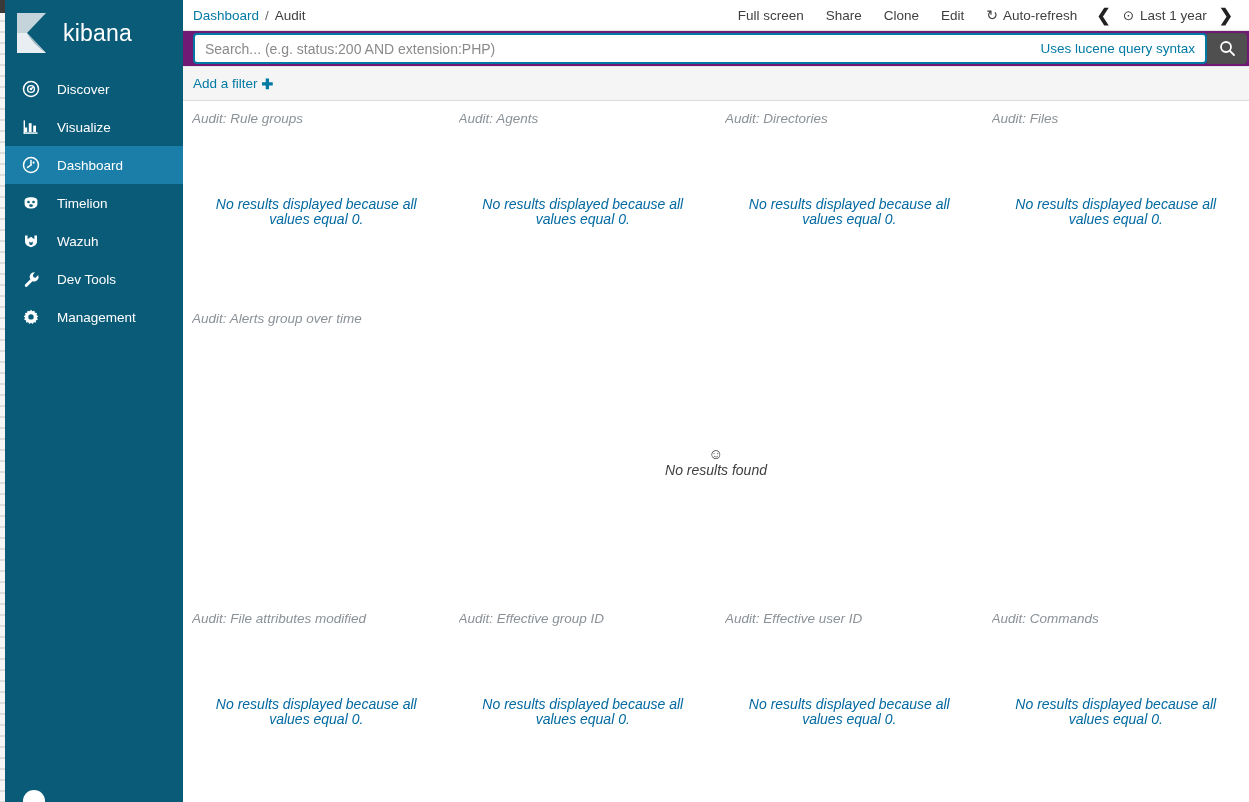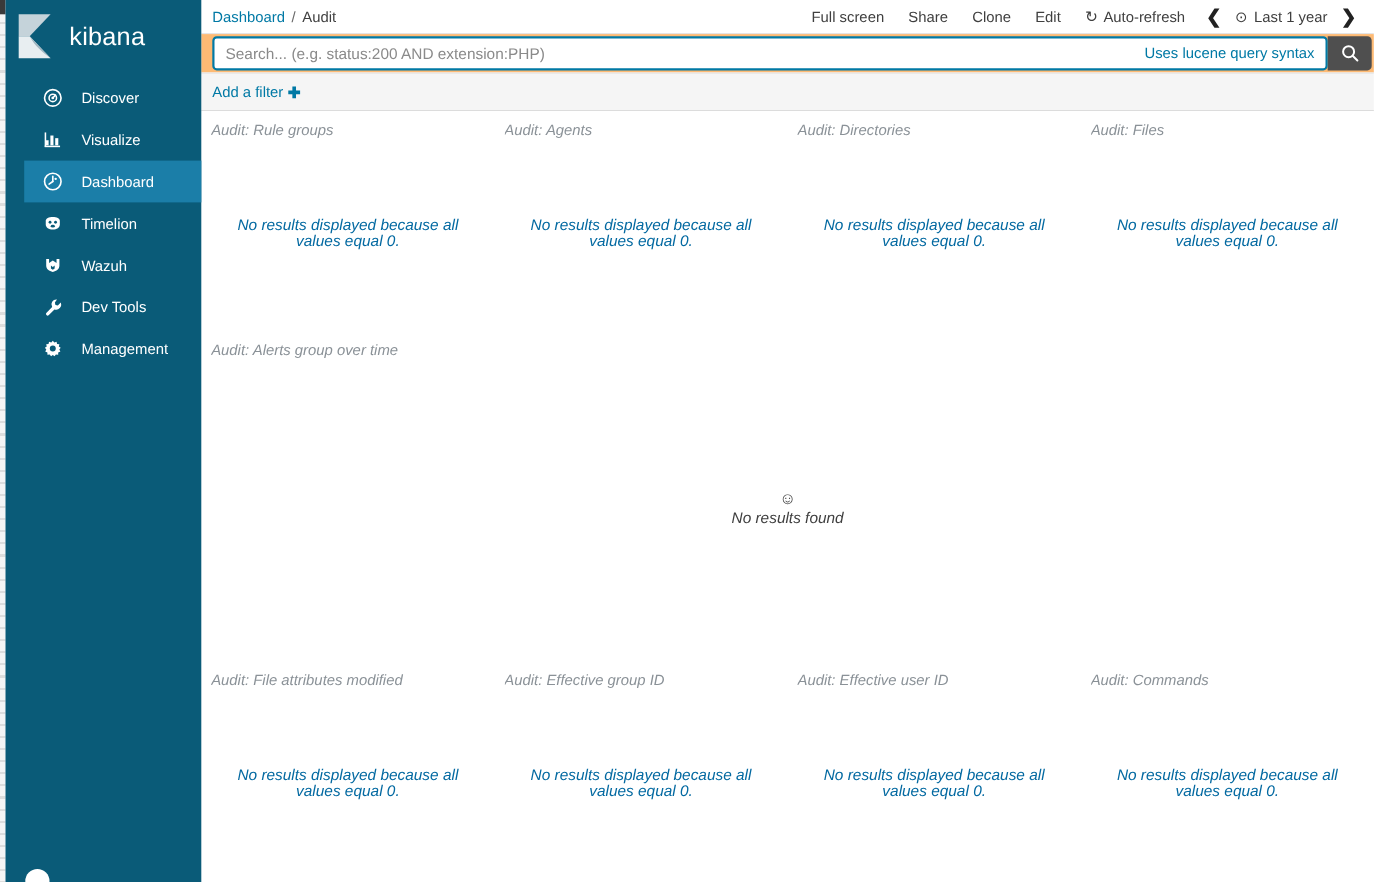--- a/index.html
+++ b/index.html
@@ -73,21 +73,20 @@
     font-size: 23px;
     font-weight: 400;
     letter-spacing: 0.2px;
     color: #ffffff;
   }
 
   .nav {
     display: flex;
     flex-direction: column;
     margin-top: 4px;
-    margin-left: 17px;
   }
   .nav-item {
     height: 38px;
     display: flex;
     align-items: center;
     padding-left: 16px;
     gap: 17px;
     cursor: pointer;
     color: #ffffff;
     font-size: 13.5px;
@@ -196,21 +195,21 @@
     color: #3f3f3f;
   }
 
   
   .querybar {
     height: 35px;
     flex: 0 0 35px;
     display: flex;
     align-items: stretch;
     padding: 2px 0 2px 10px;
-    background: #fdba74;
+    background: #701a75;
   }
   .query-input-wrap {
     position: relative;
     flex: 1 1 auto;
     border: 2px solid #0079a5;
     border-radius: 4px;
     background: #ffffff;
     display: flex;
     align-items: center;
     padding: 0 10px;

